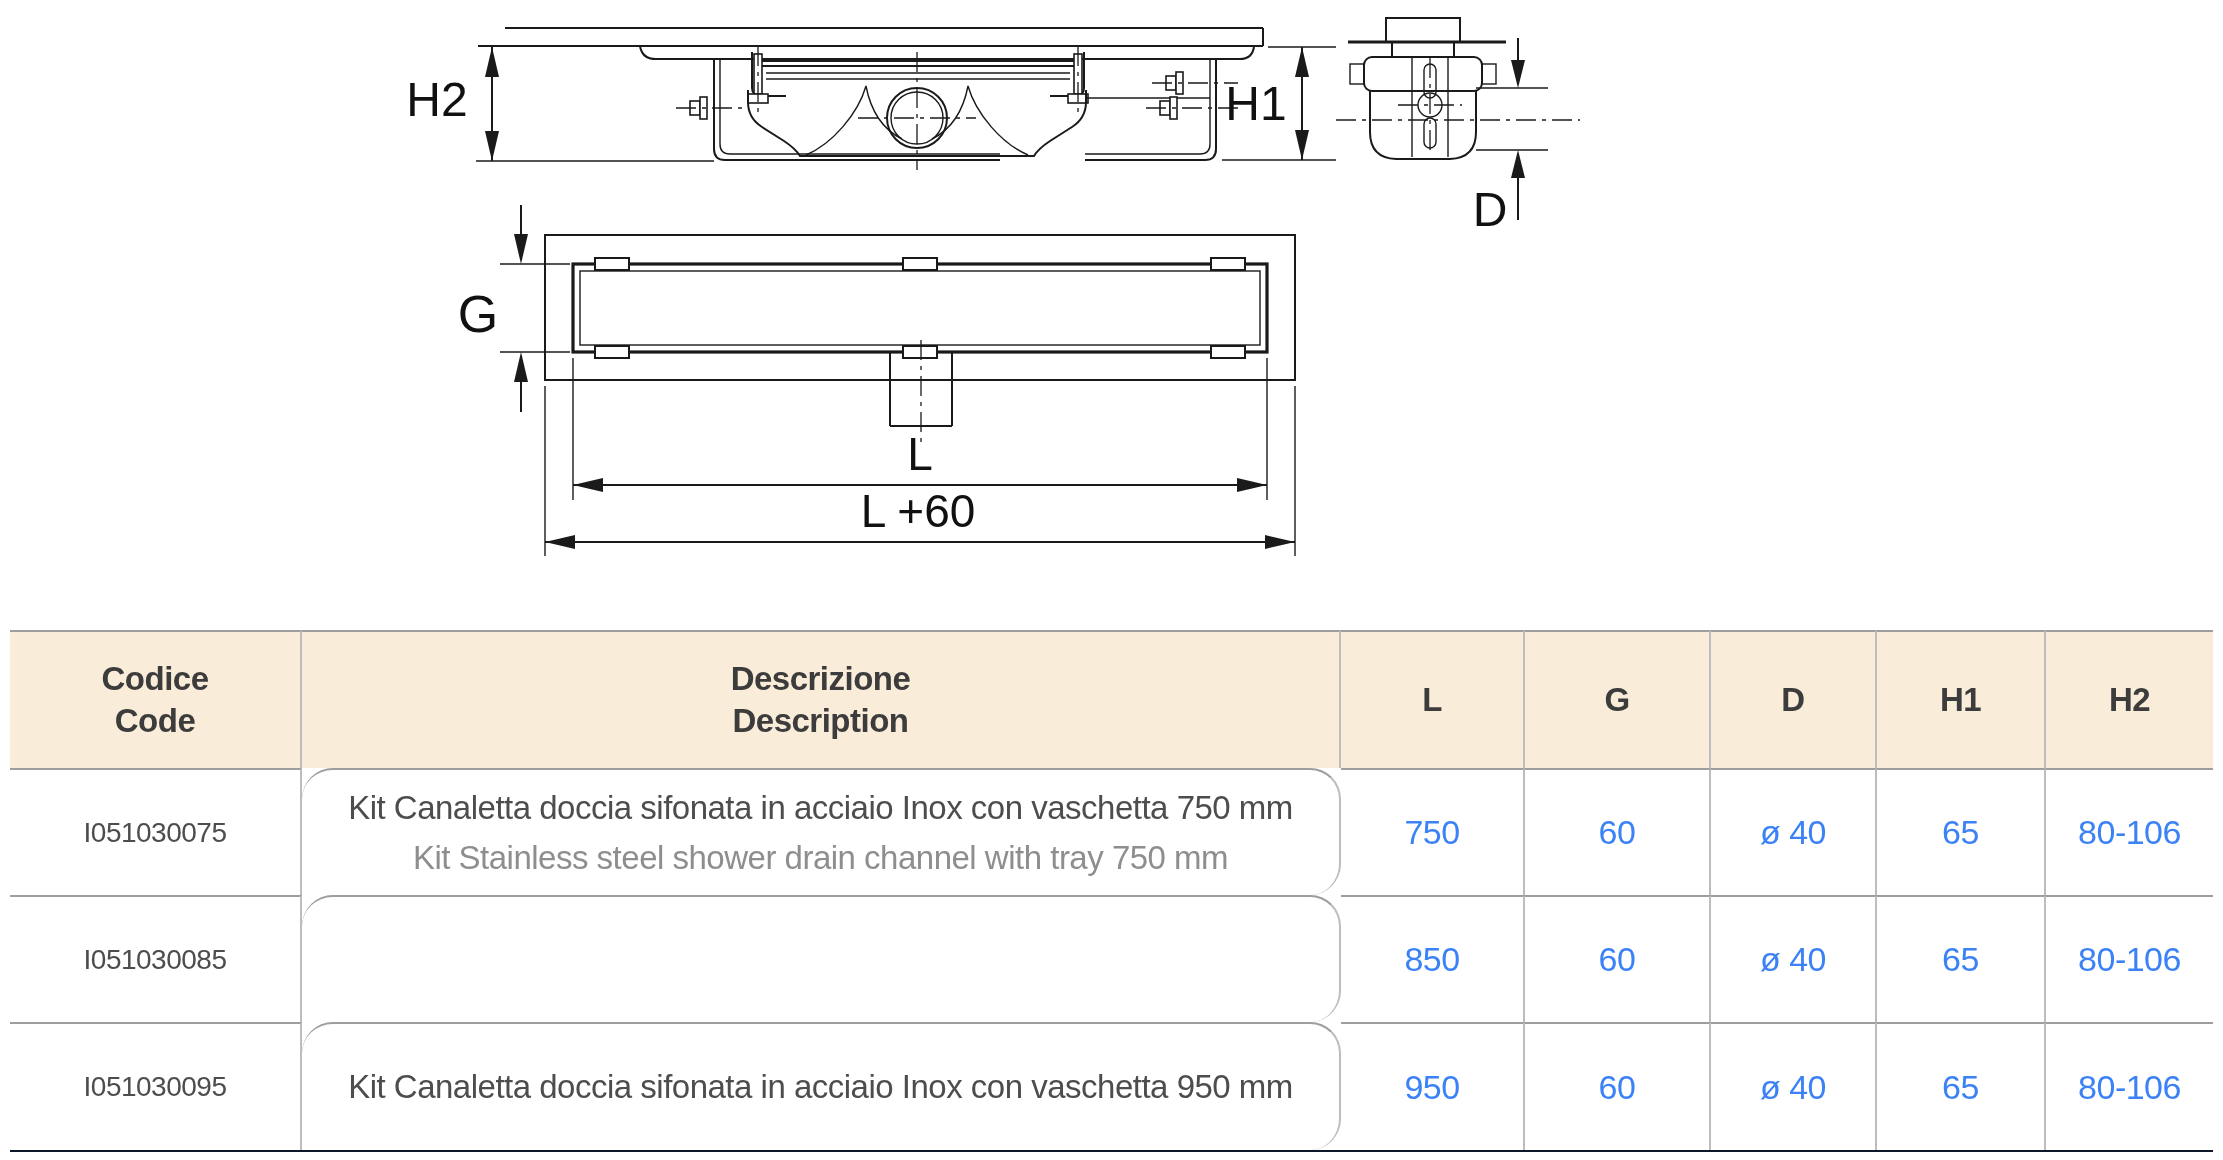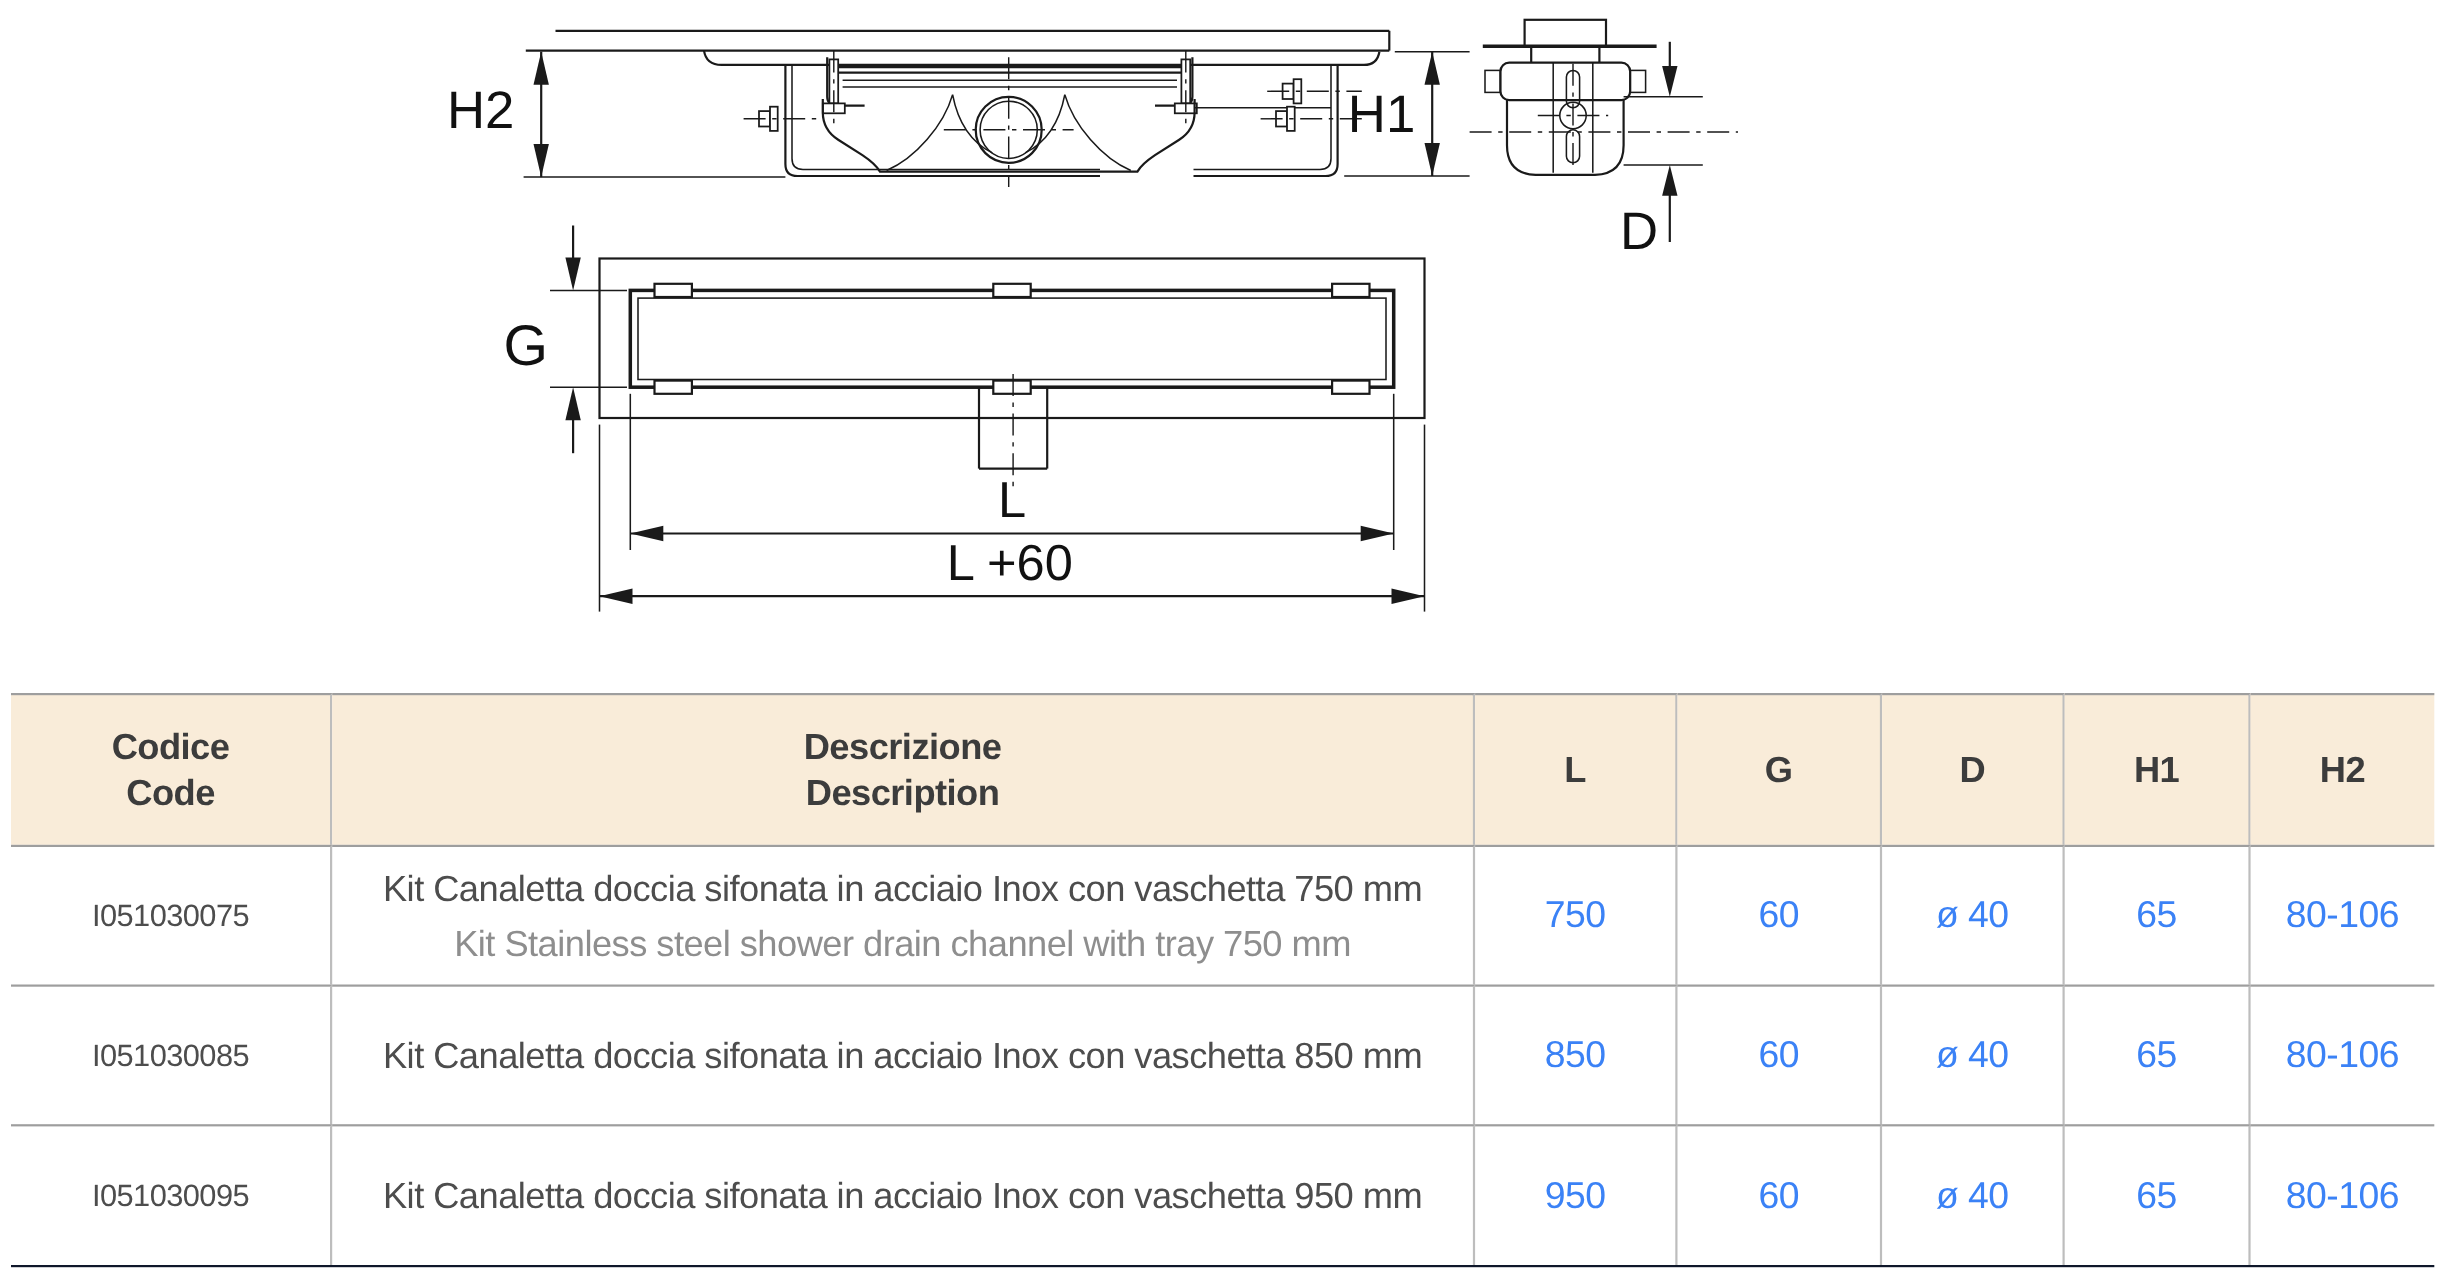--- a/index.html
+++ b/index.html
@@ -24,21 +24,21 @@
        grid-template-rows:138px 127px 127px 128px;
        border-bottom:2px solid #0f172a;
        letter-spacing:-0.5px;}
   .row{display:contents;}
   .c{border-top:2px solid #9e9e9e;border-right:2px solid #bdbdbd;
      display:flex;flex-direction:column;align-items:center;justify-content:center;
      box-sizing:border-box;min-width:0;}
   .c.lastcol{border-right:none;}
   .hc{background:#f9ecd9;color:#3c3c3c;font-weight:700;font-size:33px;line-height:42px;text-align:center;}
   .code{font-size:28px;color:#4d4d4d;}
-  .desc{font-size:33px;line-height:50px;text-align:center;padding:0 10px;}
+  .desc{font-size:33px;line-height:50px;text-align:center;padding:0 10px;border-radius:31px;}
   .desc .it{color:#4d4d4d;}
   .desc .en{color:#8e8e8e;}
   .val{font-size:34px;color:#3b82f6;}
 </style>
 </head>
 <body>
 
 <div class="drawing-wrap">
 <svg width="2223" height="610" viewBox="0 0 2223 610">
 
@@ -214,21 +214,20 @@
     <div class="c val">750</div>
     <div class="c val">60</div>
     <div class="c val">ø 40</div>
     <div class="c val">65</div>
     <div class="c val lastcol">80-106</div>
   </div>
 
   <div class="row">
     <div class="c code">I051030085</div>
     <div class="c desc">
-      <span class="it">Kit Canaletta doccia sifonata in acciaio Inox con vaschetta 850 mm</span>
     </div>
     <div class="c val">850</div>
     <div class="c val">60</div>
     <div class="c val">ø 40</div>
     <div class="c val">65</div>
     <div class="c val lastcol">80-106</div>
   </div>
 
   <div class="row">
     <div class="c code">I051030095</div>

